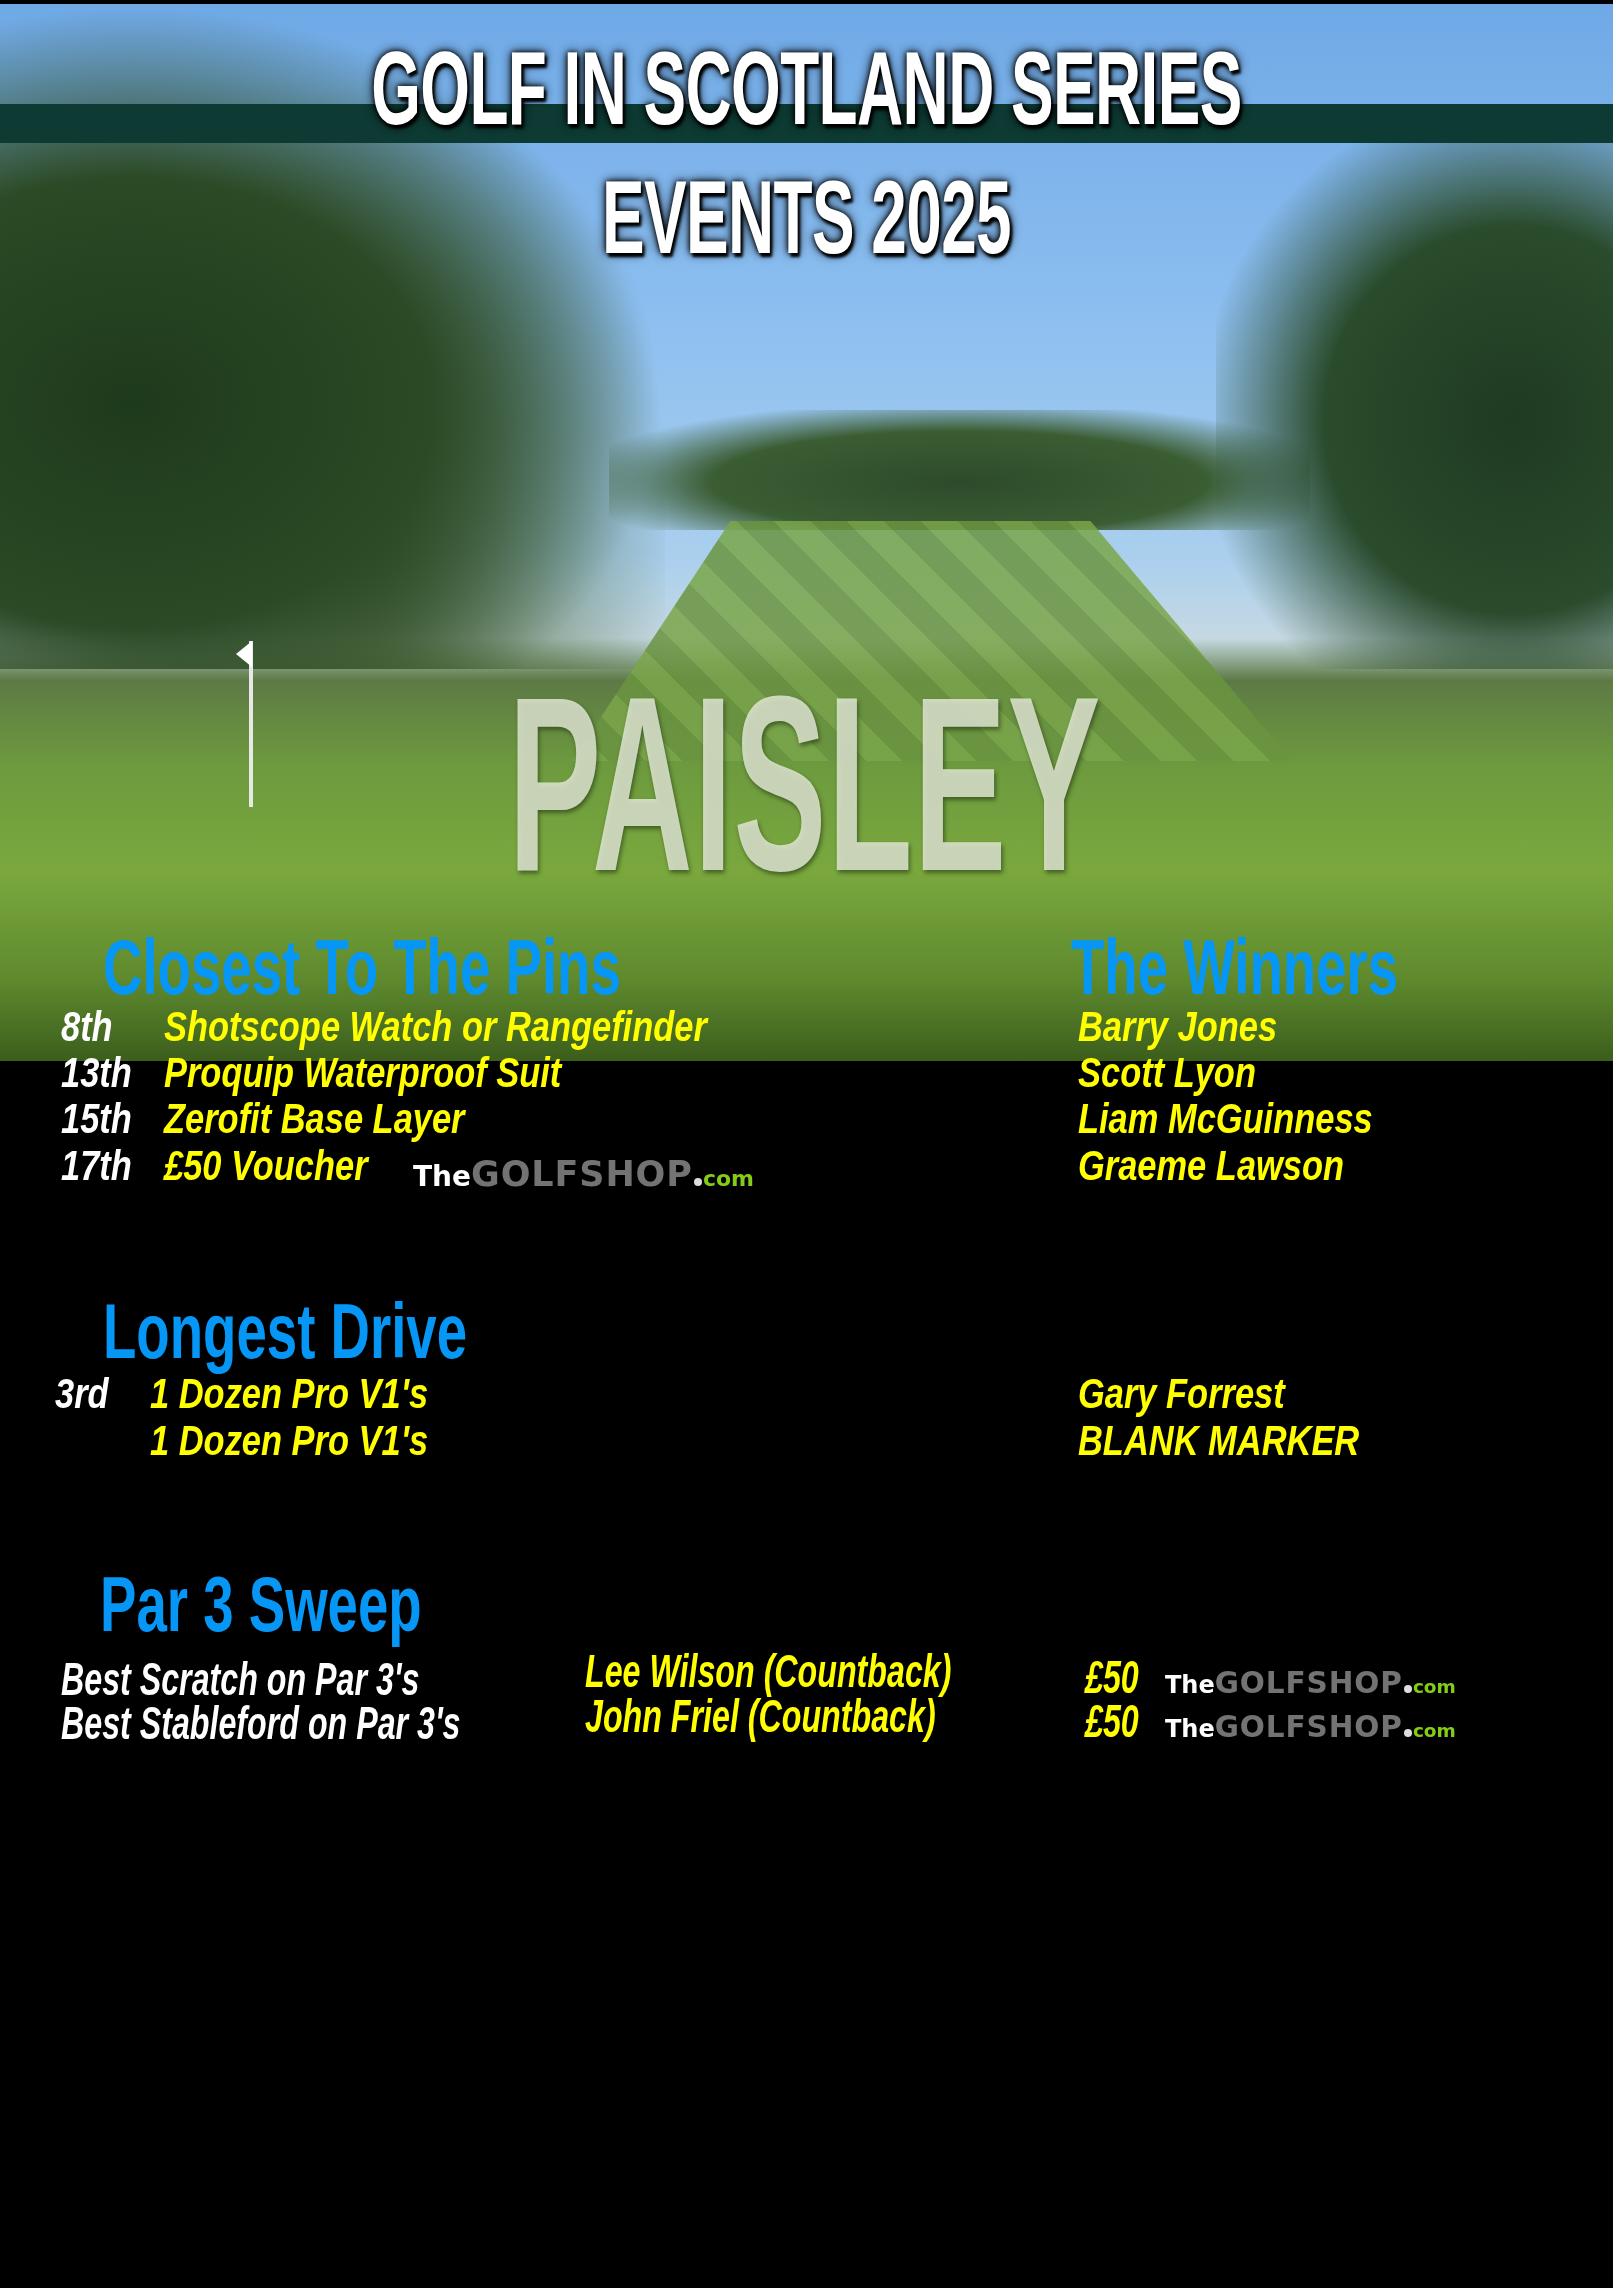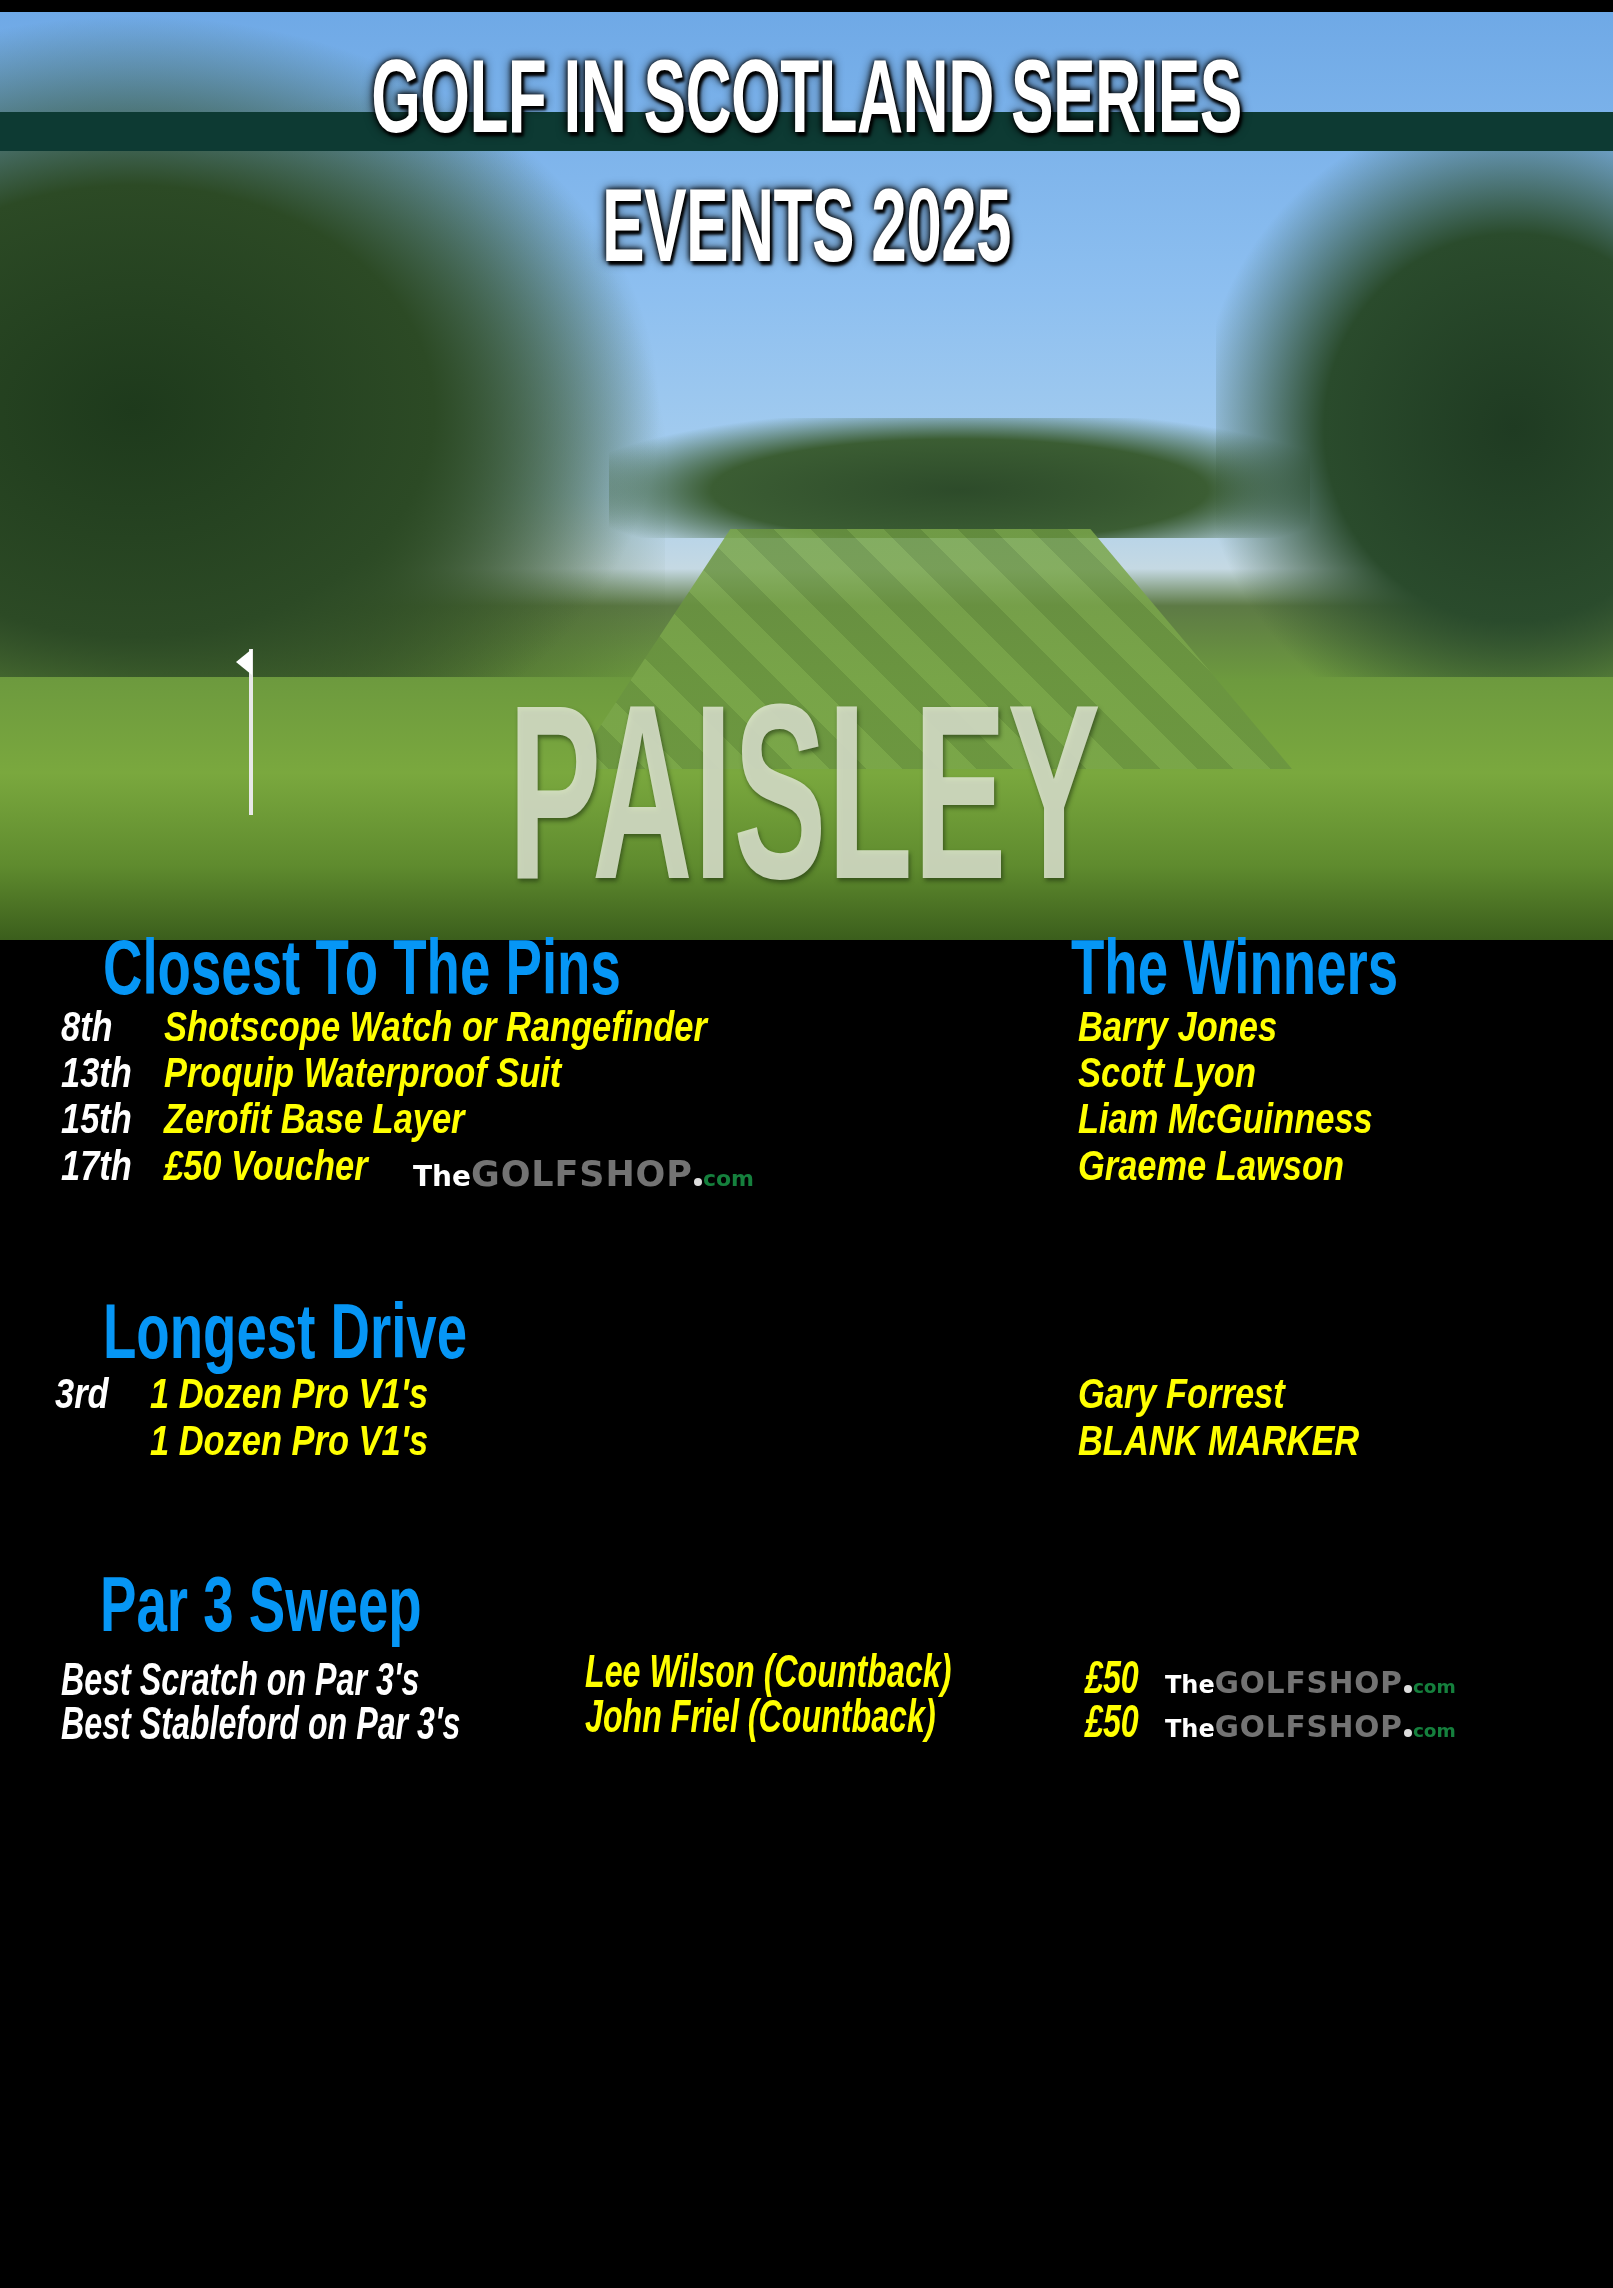--- a/index.html
+++ b/index.html
@@ -1,21 +1,21 @@
 <!DOCTYPE html>
 <html style="font-size:14.8px"><head>
 <meta charset="utf-8">
 <style>
   html, body { margin: 0; padding: 0; }
   body {
     width: 1613px; height: 2289px; background: #000; overflow: hidden;
     position: relative; font-family: "Liberation Sans", sans-serif;
   }
   .hero {
-    position: absolute; left: 0; top: 12px; width: 1613px; height: 928px; overflow: hidden;
+    position: absolute; left: 0; top: 4px; width: 1613px; height: 1057px; overflow: hidden;
     background: linear-gradient(180deg, #6fa9e6 0%, #8dbff0 30%, #a9cfee 52%, #c5d9e3 60%, #5d7a45 64%, #6d9a3e 72%, #7aa83e 82%, #5f8b2e 92%, #3b5e1c 100%);
   }
   .band { position: absolute; left: 0; top: 100px; width: 1613px; height: 39px; background: #0d3a33; }
   .treeL, .treeR { position: absolute; }
   .treeL { left: 0; top: 0; width: 665px; height: 665px;
     background: radial-gradient(ellipse at 20% 60%, #1e3a1c 0%, #2c4a25 40%, rgba(44,74,37,0) 70%),
                 radial-gradient(ellipse at 55% 80%, #3f5d2a 0%, rgba(63,93,42,0) 60%); }
   .treeR { right: 0; top: 111px; width: 397px; height: 554px;
     background: radial-gradient(ellipse at 75% 55%, #1f3b22 0%, #2a4b2c 45%, rgba(42,75,44,0) 75%); }
   .treeMid { position: absolute; left: 609px; top: 406px; width: 701px; height: 120px;
@@ -40,21 +40,21 @@
   }
   .h { position: absolute; font-weight: 700; color: #0696f5; font-size: 78px; line-height: 89px;
        transform: scaleX(0.7); transform-origin: left top; white-space: nowrap; }
   .row { position: absolute; font-style: italic; font-weight: 700; font-size: 42px; line-height: 46px;
          transform: scaleX(0.82); transform-origin: left top; white-space: nowrap; }
   .w { color: #fff; }
   .y { color: #ffff00; }
   .logo { position: absolute; white-space: nowrap; font-family: "DejaVu Sans", sans-serif; font-weight: 700; }
   .logo .the { color: #fff; font-size: 28px; }
   .logo .gs { color: #737373; font-size: 35px; letter-spacing: 0.9px; }
-  .logo .com { color: #15803d; font-size: 22px; }
+  .logo .com { color: #84cc16; font-size: 22px; }
   .logo .dot { display: inline-block; width: 8.3px; height: 8.3px; border-radius: 50%; background: #ddd; margin: 0 0.9px; }
   .logo.sm .the { font-size: 24px; } .logo.sm .gs { font-size: 29.5px; } .logo.sm .com { font-size: 18.5px; }
   .condensed { transform: scaleX(0.7); transform-origin: left top; }
 </style>
 </head>
 <body>
 
 <div class="hero">
   <div class="treeL"></div>
   <div class="treeMid"></div>

